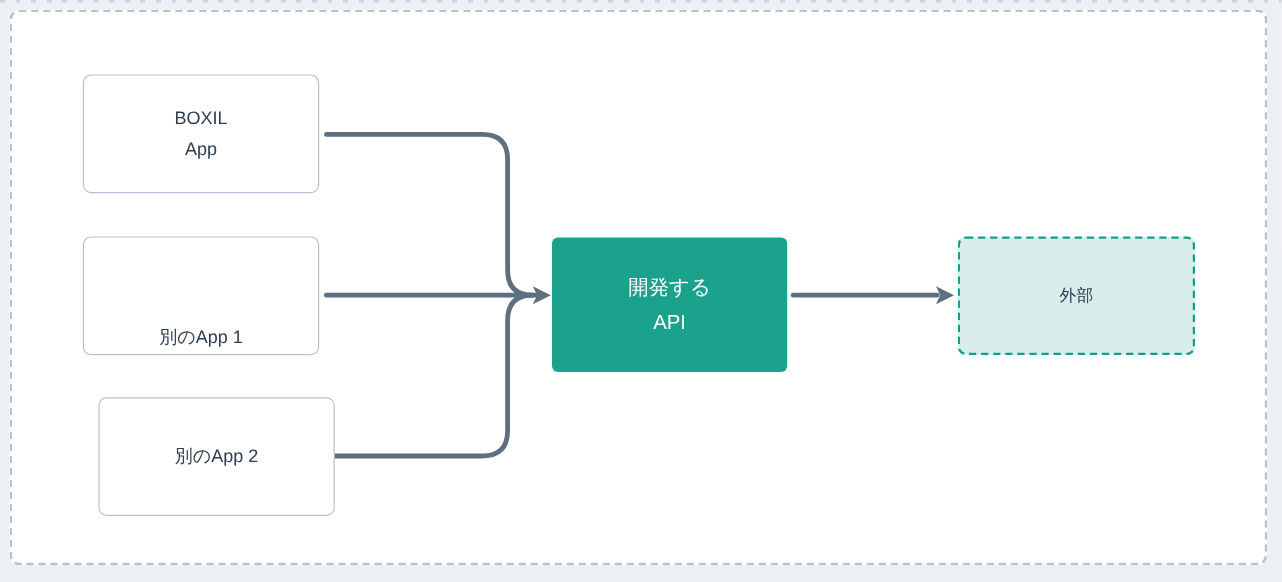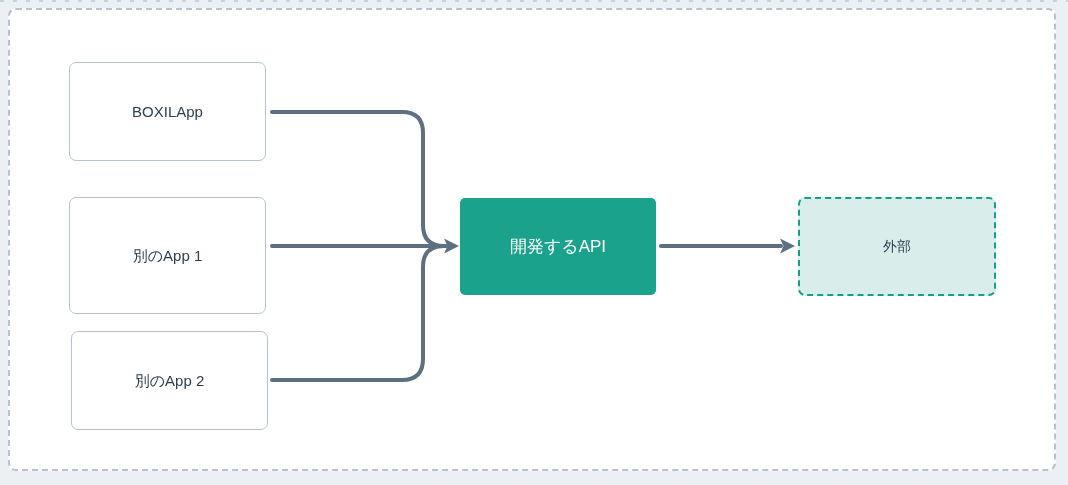--- a/index.html
+++ b/index.html
@@ -15,29 +15,29 @@
     --crop-dots:#c9d2dd;
   }
   *{margin:0;padding:0;box-sizing:border-box;}
   html,body{width:1068px;height:485px;overflow:hidden;}
   body{font-family:"Liberation Sans","DejaVu Sans",sans-serif;background:var(--stage-bg);}
   .stage{position:relative;width:1068px;height:485px;background:var(--stage-bg);}
   .crop-dots{position:absolute;left:0;top:0;width:1068px;height:2px;
     background:repeating-linear-gradient(90deg,var(--crop-dots) 0 4px,transparent 4px 13px);}
   .panel{position:absolute;left:8px;top:8px;width:1048px;height:463px;
     background:var(--panel-bg);border:2px dashed var(--panel-border);border-radius:8px;}
-  .node{position:absolute;display:flex;flex-direction:row;align-items:center;
+  .node{position:absolute;display:flex;flex-direction:column;align-items:center;
     justify-content:center;text-align:center;z-index:2;}
   .node .line{display:block;}
   .node-plain{background:#fff;border:1px solid var(--node-border);border-radius:7px;
     color:var(--node-text);font-size:15px;line-height:26px;}
   .node-boxil{left:69px;top:62px;width:197px;height:99px;}
-  .node-app1{left:69px;top:197px;width:197px;height:117px;}
-  .node-app2{left:71px;top:331px;width:197px;height:99px;}
-  .node-api{left:460px;top:198px;width:196px;height:97px;background:var(--teal);
+  .node-app1{left:69px;top:197px;width:197px;height:99px;justify-content:flex-end;}
+  .node-app2{left:82px;top:331px;width:197px;height:99px;}
+  .node-api{left:460px;top:198px;width:196px;height:112px;background:var(--teal);
     border-radius:5px;color:#fff;font-size:17px;line-height:29px;}
   .node-ext{left:798px;top:197px;width:198px;height:99px;background:var(--teal-light);
     border:2px dashed var(--teal-border);border-radius:7px;color:var(--node-text);
     font-size:14px;line-height:29px;}
   svg.connectors{position:absolute;left:0;top:0;width:1068px;height:485px;z-index:1;}
   svg.connectors path{fill:none;stroke:var(--connector);stroke-width:4;
     stroke-linecap:round;stroke-linejoin:round;}
   svg.connectors polygon{fill:var(--connector);stroke:none;}
 </style>
 </head>

